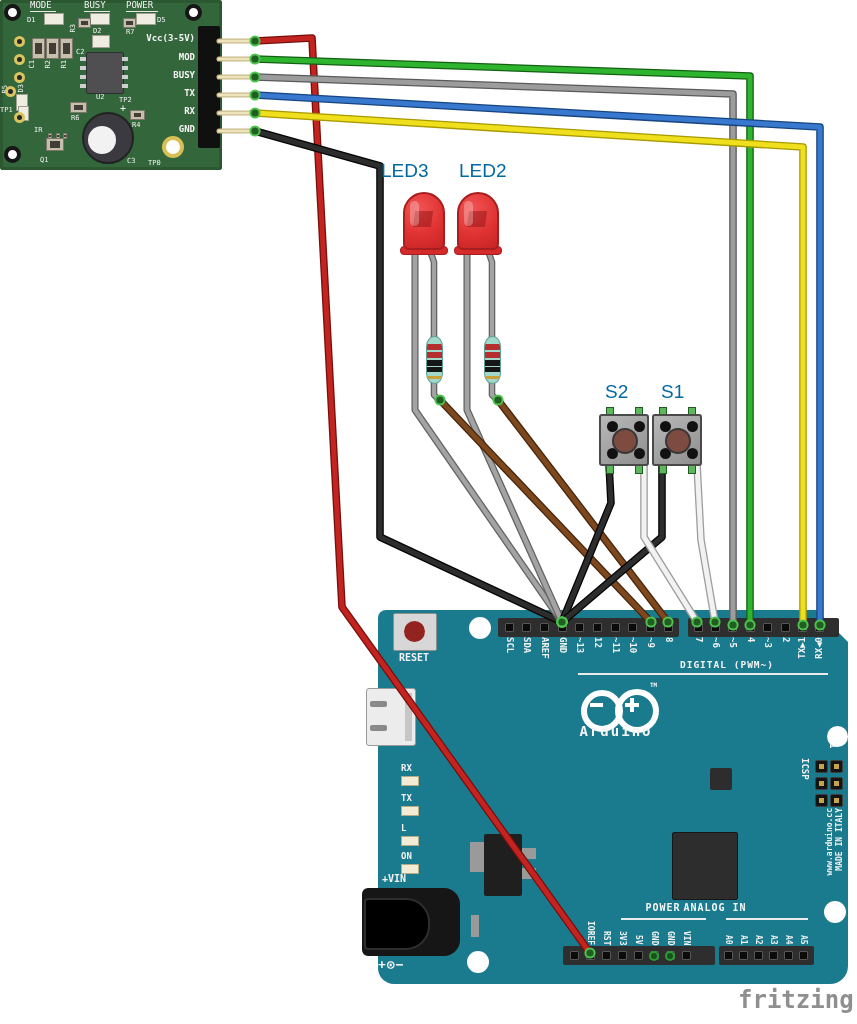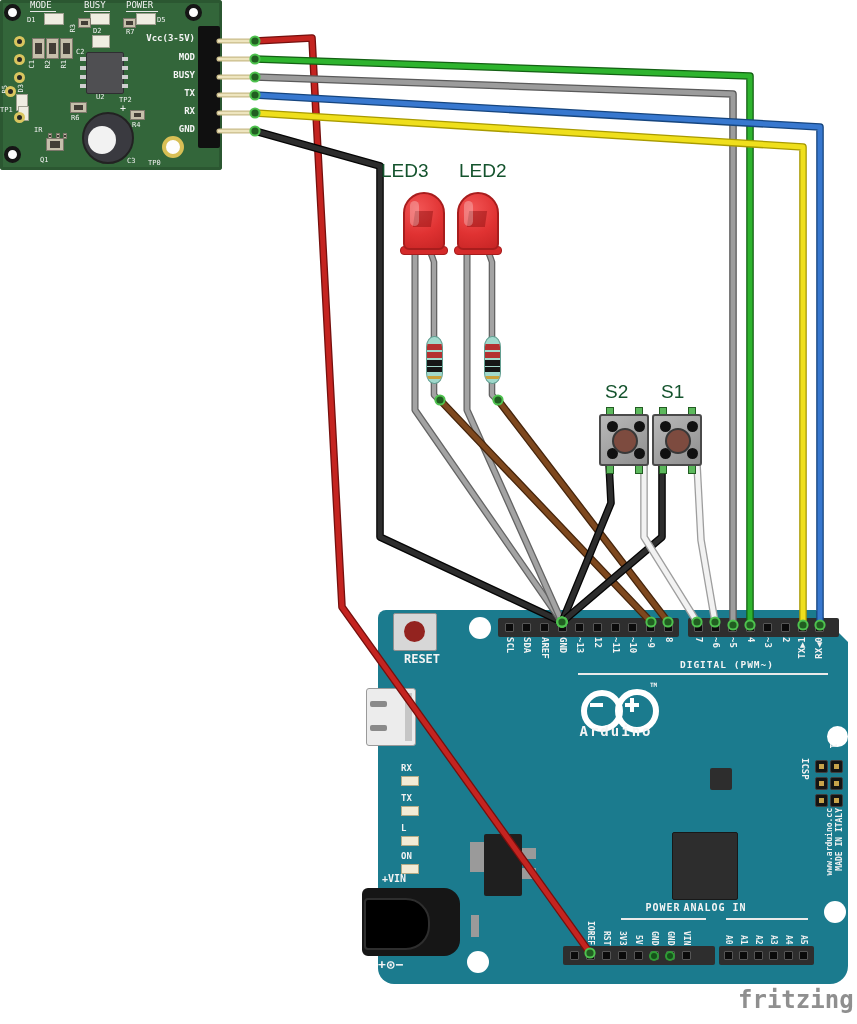--- a/index.html
+++ b/index.html
@@ -50,21 +50,21 @@
   #reg-body{position:absolute;left:106px;top:224px;width:38px;height:62px;background:#1f1f1f;border-radius:2px;}
   .reg-stub{position:absolute;left:144px;width:14px;height:11px;background:#9a9a9a;}
   #mcu{position:absolute;left:294px;top:222px;width:64px;height:66px;background:#2d2d2d;border-radius:2px;border:1px solid #181818;}
   #chip2{position:absolute;left:332px;top:158px;width:22px;height:22px;background:#2d2d2d;border-radius:2px;}
   .icsp-pin{position:absolute;width:13px;height:13px;background:#141414;border:1px solid #3f3f3f;box-sizing:border-box;border-radius:2px;}
   .icsp-pin::after{content:"";position:absolute;left:3px;top:3px;width:5px;height:5px;background:#c7a34a;}
   .sled-lab{position:absolute;left:23px;color:#f2f2f2;font-size:9px;font-weight:bold;line-height:1;}
   .sled-chip{position:absolute;left:23px;width:18px;height:10px;background:#f2ecd6;border:1px solid #b3ab86;box-sizing:border-box;}
   
   .comp{position:absolute;z-index:6;}
-  .comp-label{position:absolute;z-index:6;color:#14532d;font-family:"Liberation Sans",sans-serif;font-size:19px;line-height:1;}
+  .comp-label{position:absolute;z-index:6;color:#0369a1;font-family:"Liberation Sans",sans-serif;font-size:19px;line-height:1;}
   .led-bulb{position:absolute;width:42px;height:58px;border-radius:21px 21px 6px 6px;
             background:radial-gradient(circle at 34% 28%,#f25555 0%,#e03232 55%,#c62424 100%);
             border:2px solid #a81d1d;box-sizing:border-box;}
   .led-bulb::before{content:"";position:absolute;left:9px;top:17px;width:18px;height:16px;background:rgba(125,8,8,.4);transform:skewX(-8deg);}
   .led-bulb::after{content:"";position:absolute;left:5px;top:7px;width:9px;height:25px;background:rgba(255,255,255,.28);border-radius:5px;}
   .led-flange{position:absolute;width:48px;height:9px;background:#d42a2a;border:1.5px solid #a51d1d;border-radius:4px;box-sizing:border-box;}
   .resistor{position:absolute;width:17px;height:48px;background:#a0d9cc;border:1.5px solid #639e91;border-radius:8px/11px;box-sizing:border-box;overflow:hidden;}
   .rband{position:absolute;left:0;right:0;}
   .button{position:absolute;width:50px;height:52px;background:linear-gradient(145deg,#b9b9b9,#8e8e8e);
           border:2px solid #4a4a4a;border-radius:3px;box-sizing:border-box;}
@@ -154,21 +154,21 @@
     <div class="mpin" style="top:107px">RX</div>
     <div class="mpin" style="top:125px">GND</div>
   </div>
 
   <div id="arduino">
     <div id="tr-cut"></div>
 
     <div id="reset-btn">
       <div id="reset-cap"></div>
     </div>
-    <div class="cap" style="left:20px;top:43px;width:48px;font-size:12px;letter-spacing:0">RESET</div>
+    <div class="cap" style="left:12px;top:43px;width:48px;font-size:10px;letter-spacing:0">RESET</div>
 
     <div class="hole" style="left:91px;top:7px;width:22px;height:22px"></div>
     <div class="hole" style="left:449px;top:116px;width:21px;height:21px"></div>
     <div class="hole" style="left:446px;top:291px;width:22px;height:22px"></div>
     <div class="hole" style="left:89px;top:341px;width:22px;height:22px"></div>
 
     <div id="headers">
         <div class="strip" style="position: absolute; left: 120px; top: 8px; width: 181px;"></div>
         <div class="pin" style="position: absolute; left: 126.5px; top: 13px;"></div>
         <div class="plab" style="position: absolute; left: 125.5px; top: 27px; height: 34px;">

